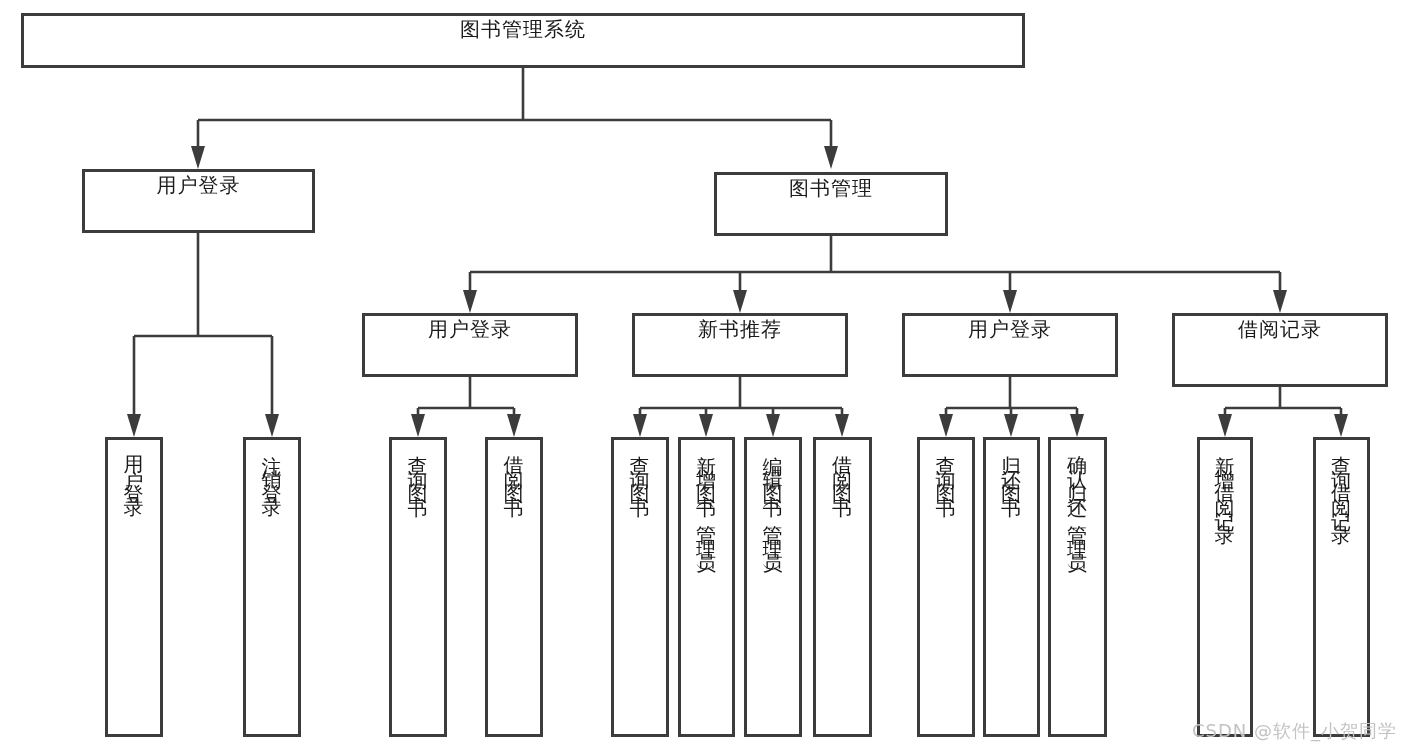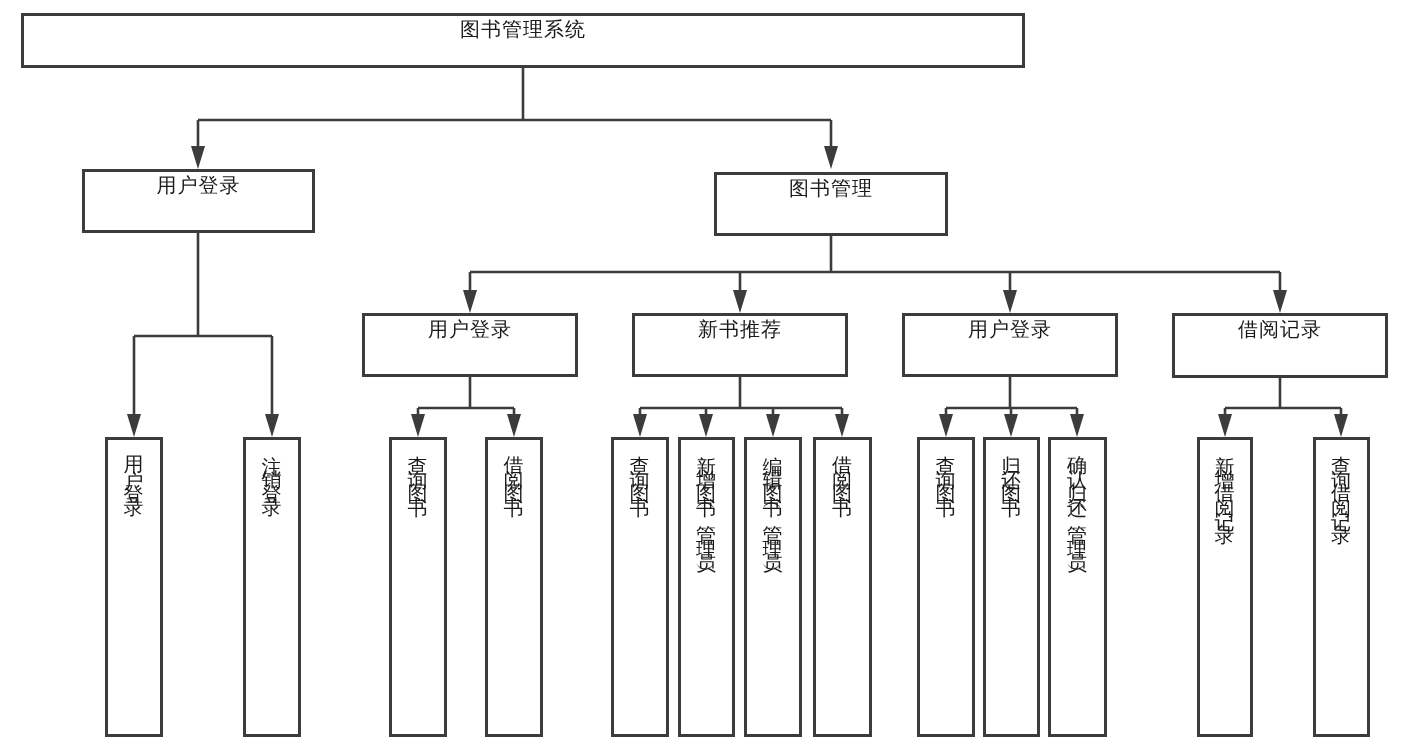--- a/index.html
+++ b/index.html
@@ -116,21 +116,21 @@
 
   <div class="box h" style="left:362px;top:313px;width:216px;height:64px">
     <span>用户登录</span>
   </div>
   <div class="box h" style="left:632px;top:313px;width:216px;height:64px">
     <span>新书推荐</span>
   </div>
   <div class="box h" style="left:902px;top:313px;width:216px;height:64px">
     <span>用户登录</span>
   </div>
-  <div class="box h" style="left:1172px;top:313px;width:216px;height:65px">
+  <div class="box h" style="left:1172px;top:313px;width:216px;height:74px">
     <span>借阅记录</span>
   </div>
 
   <div class="box v" style="left:105px;top:437px;width:58px;height:300px">
     <span class="vtext">用户登录</span>
   </div>
   <div class="box v" style="left:243px;top:437px;width:58px;height:300px">
     <span class="vtext">注销登录</span>
   </div>
 
@@ -164,14 +164,15 @@
     <span class="vtext">确认归还（管理员）</span>
   </div>
 
   <div class="box v" style="left:1197px;top:437px;width:56px;height:300px">
     <span class="vtext">新增借阅记录</span>
   </div>
   <div class="box v" style="left:1313px;top:437px;width:57px;height:300px">
     <span class="vtext">查询借阅记录</span>
   </div>
 
+  <div class="watermark">CSDN @软件_小贺同学</div>
 
 </div>
 
 </body></html>

